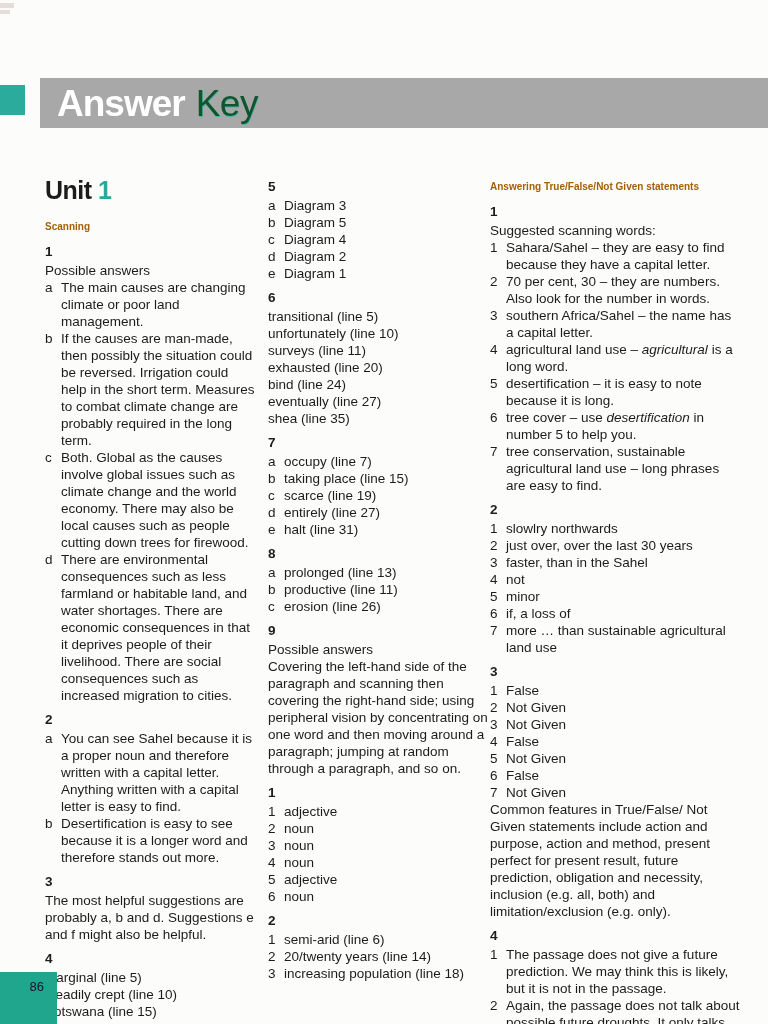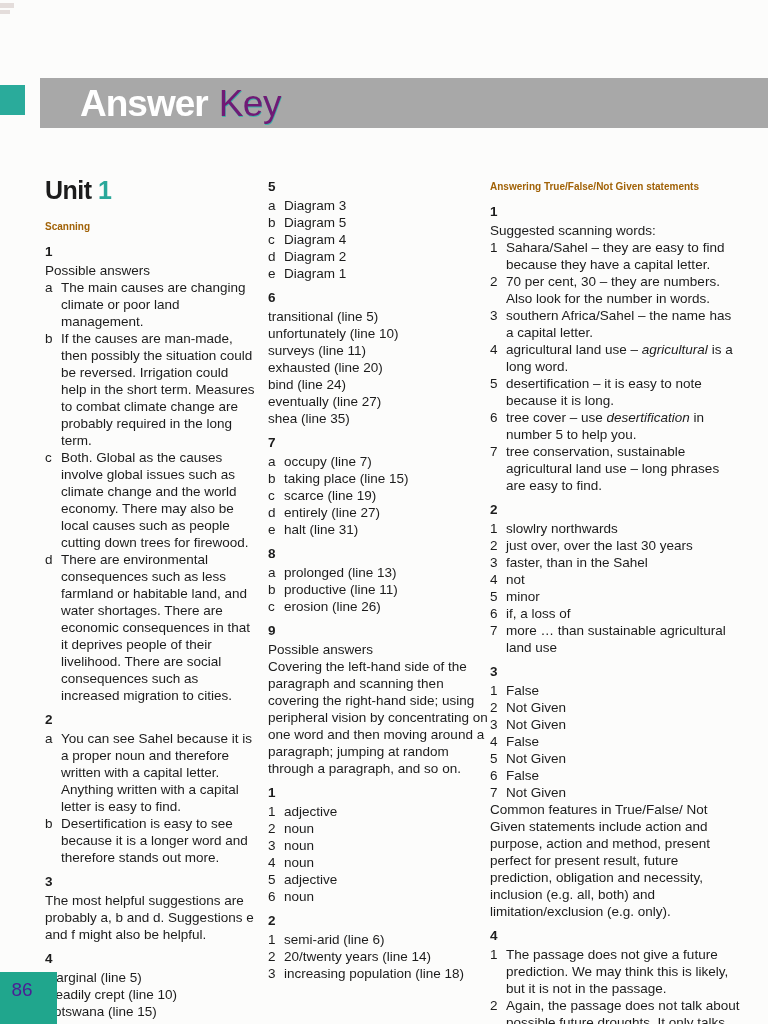--- a/index.html
+++ b/index.html
@@ -15,27 +15,27 @@
   .artifact{position:absolute;background:#e4dddb;}
   .artifact.a1{left:0;top:3px;width:14px;height:5px;}
   .artifact.a2{left:0;top:10px;width:10px;height:4px;}
 
   
   .teal-square{position:absolute;left:0;top:85px;width:25px;height:30px;background:#2aab9b;}
   .header-band{
     position:absolute;left:40px;right:0;top:78px;height:50px;
     background:#a8a8a8;
     display:flex;align-items:center;
-    padding-left:40px;box-sizing:border-box;
+    padding-left:17px;box-sizing:border-box;
   }
   .hdr-primary{
     font-size:37px;font-weight:bold;color:#ffffff;letter-spacing:-1px;line-height:1;
   }
   .hdr-accent{
-    font-size:37px;font-weight:400;color:#701a75;margin-left:11px;letter-spacing:-0.5px;line-height:1;
+    font-size:37px;font-weight:400;color:#14532d;margin-left:11px;letter-spacing:-0.5px;line-height:1;
     text-shadow:0.5px 0.5px 0 #3db5a7;
   }
 
   
   .content{
     position:absolute;left:45px;top:178px;
     display:flex;
   }
   .col{font-size:13.5px;line-height:17px;}
   .col1{width:210px;margin-right:13px;}
@@ -50,24 +50,24 @@
   .bold-line{font-weight:normal;margin:0;}
   .txtline{margin:0;}
   .item{display:flex;margin:0;}
   .item .lbl{flex:none;width:16px;}
   .item .txt{flex:1;}
   .i{font-style:italic;}
 
   
   .page-num-box{
     position:absolute;left:0;top:972px;width:57px;height:52px;
-    background:#20a68d;color:#4c1d95;
-    box-sizing:border-box;text-align:center;
+    background:#20a68d;color:#0f172a;
+    box-sizing:border-box;text-align:right;
     padding:7px 13px 0 0;
-    font-size:19px;
+    font-size:13px;
   }
 </style>
 </head>
 <body>
 
 <div class="page">
 
   <div class="artifact a1"></div>
   <div class="artifact a2"></div>
 

